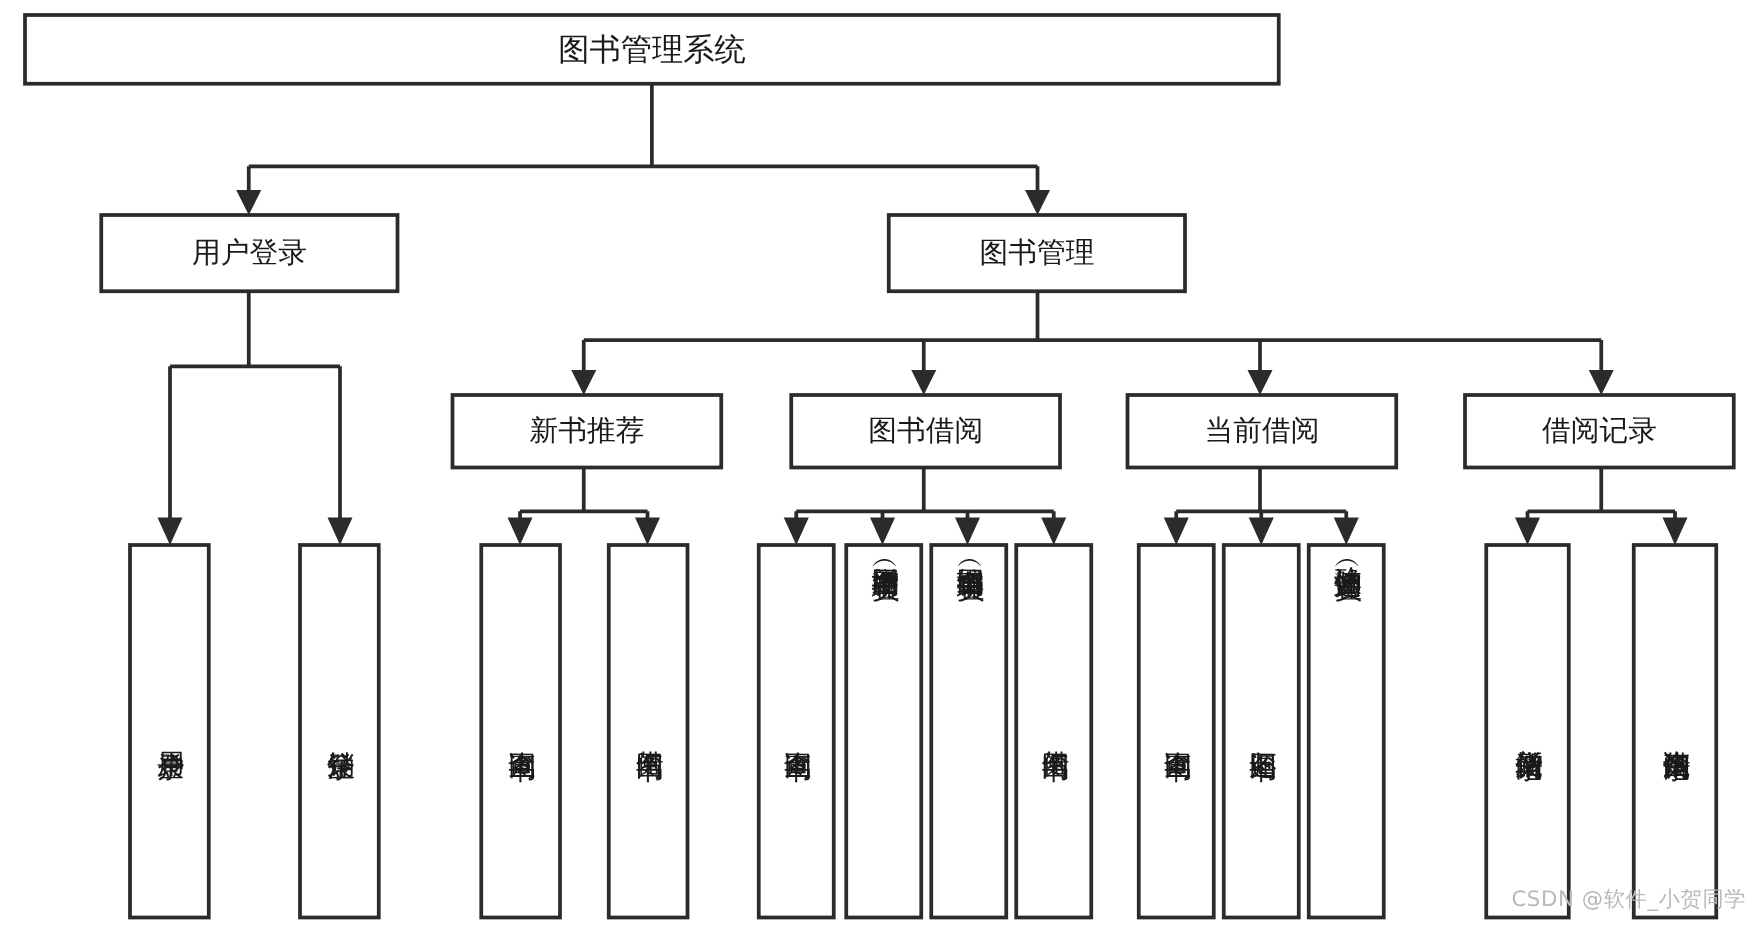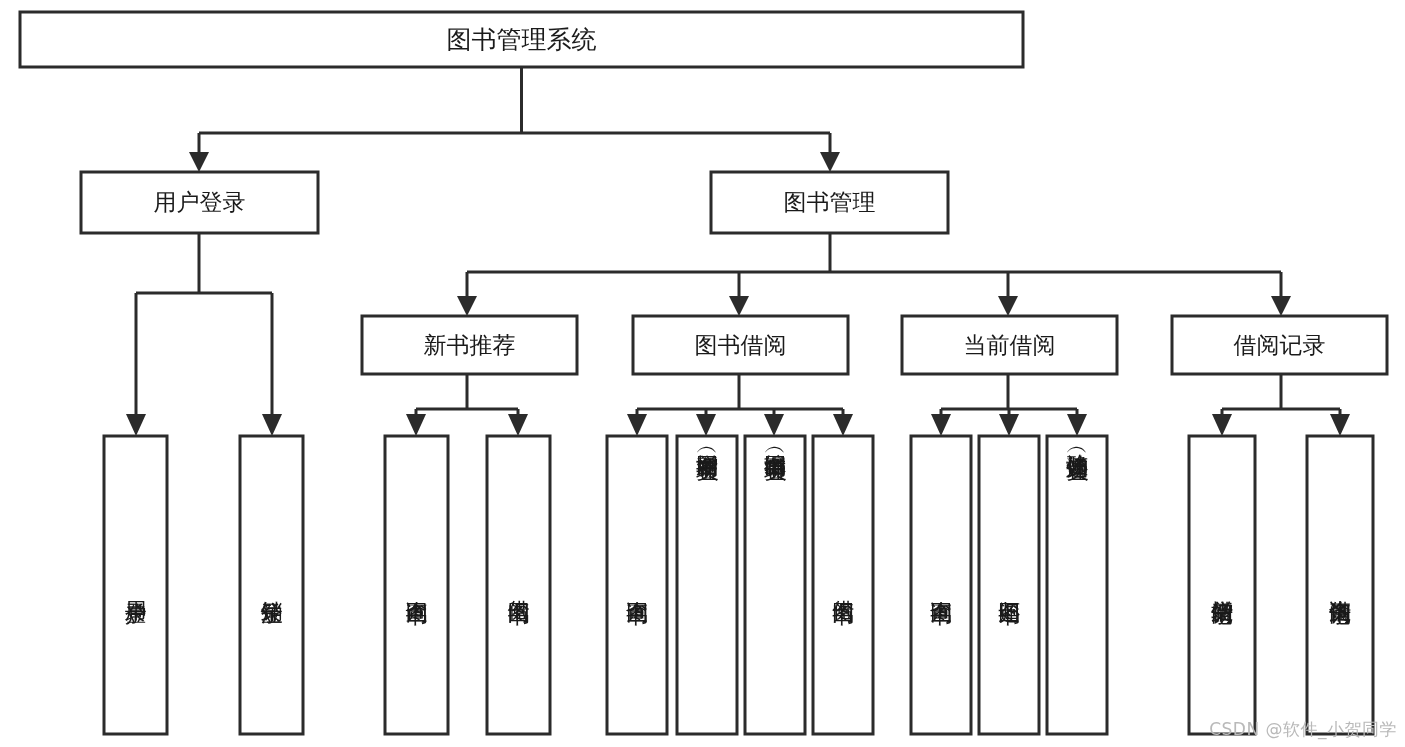--- a/index.html
+++ b/index.html
@@ -64,21 +64,21 @@
     font-size: 22px;
     line-height: 1.12;
     letter-spacing: 1px;
     color: #1a1a1a;
     white-space: nowrap;
     text-align: center;
   }
   .watermark {
     position: absolute;
     right: 8px;
-    bottom: 6px;
+    bottom: 16px;
     font-family: "DejaVu Sans", "Liberation Sans", sans-serif;
     font-size: 17px;
     color: #b9b9b9;
     letter-spacing: 0.5px;
     white-space: nowrap;
   }
 </style>
 </head>
 <body>
 

